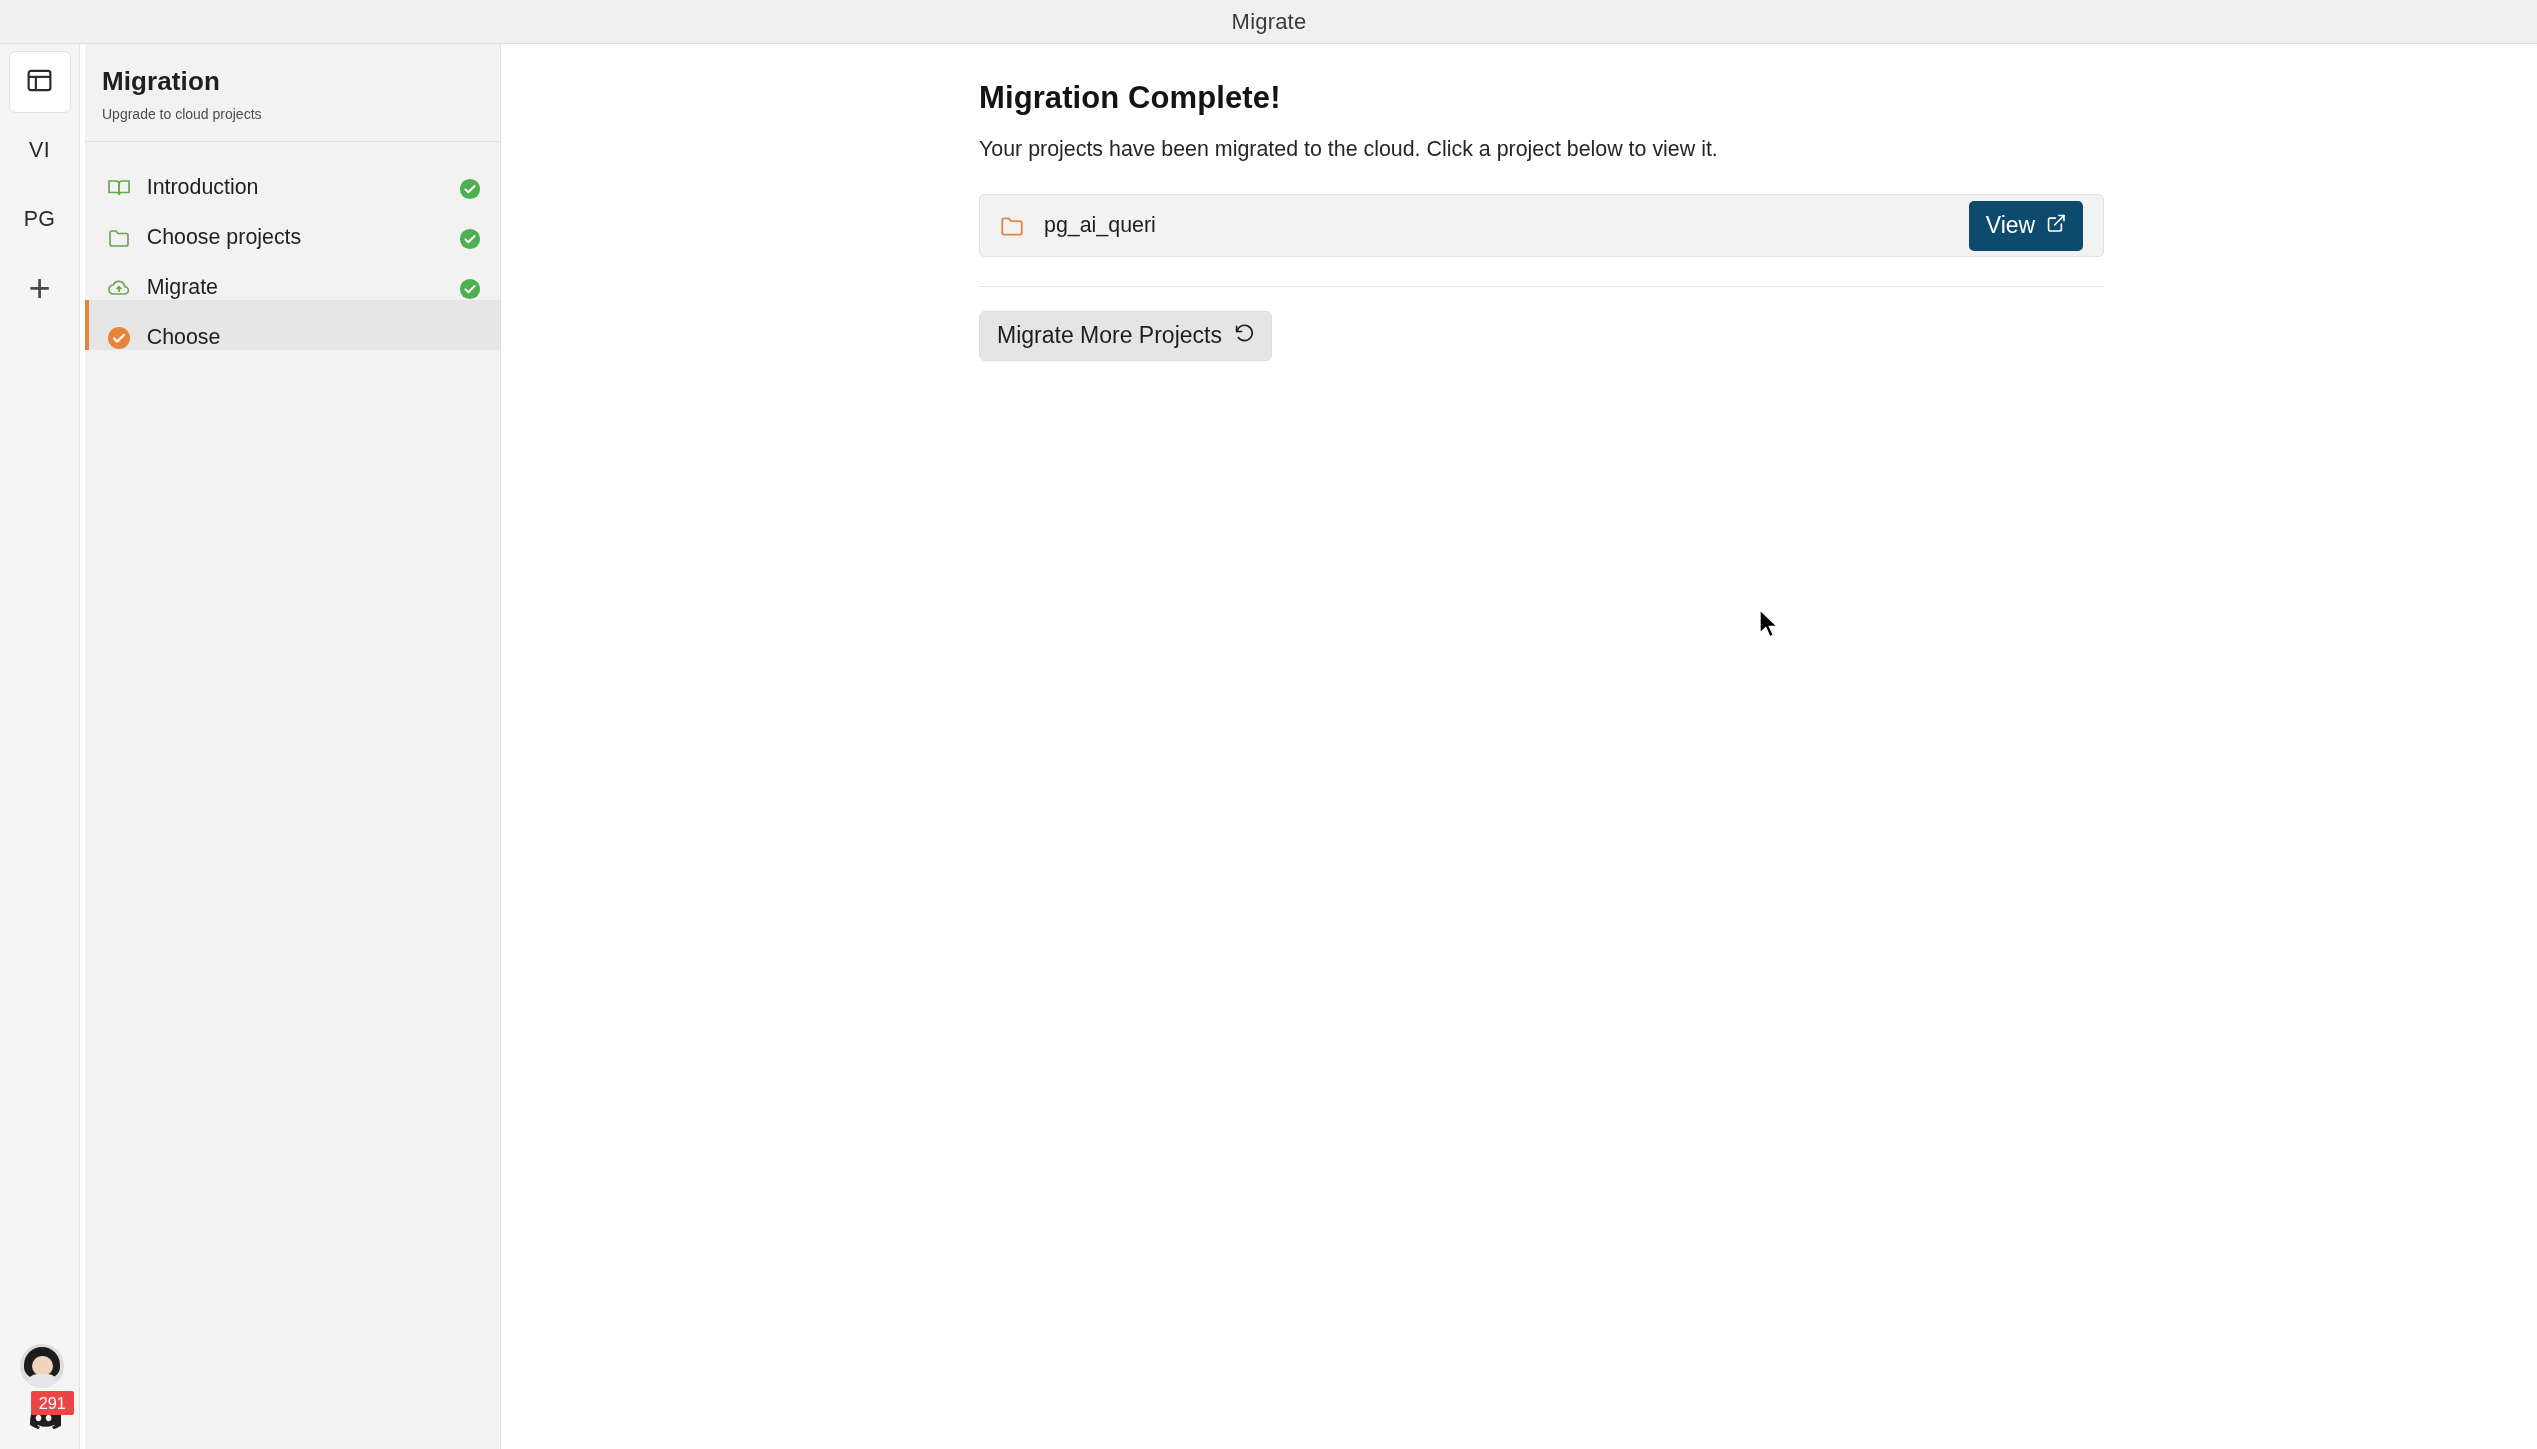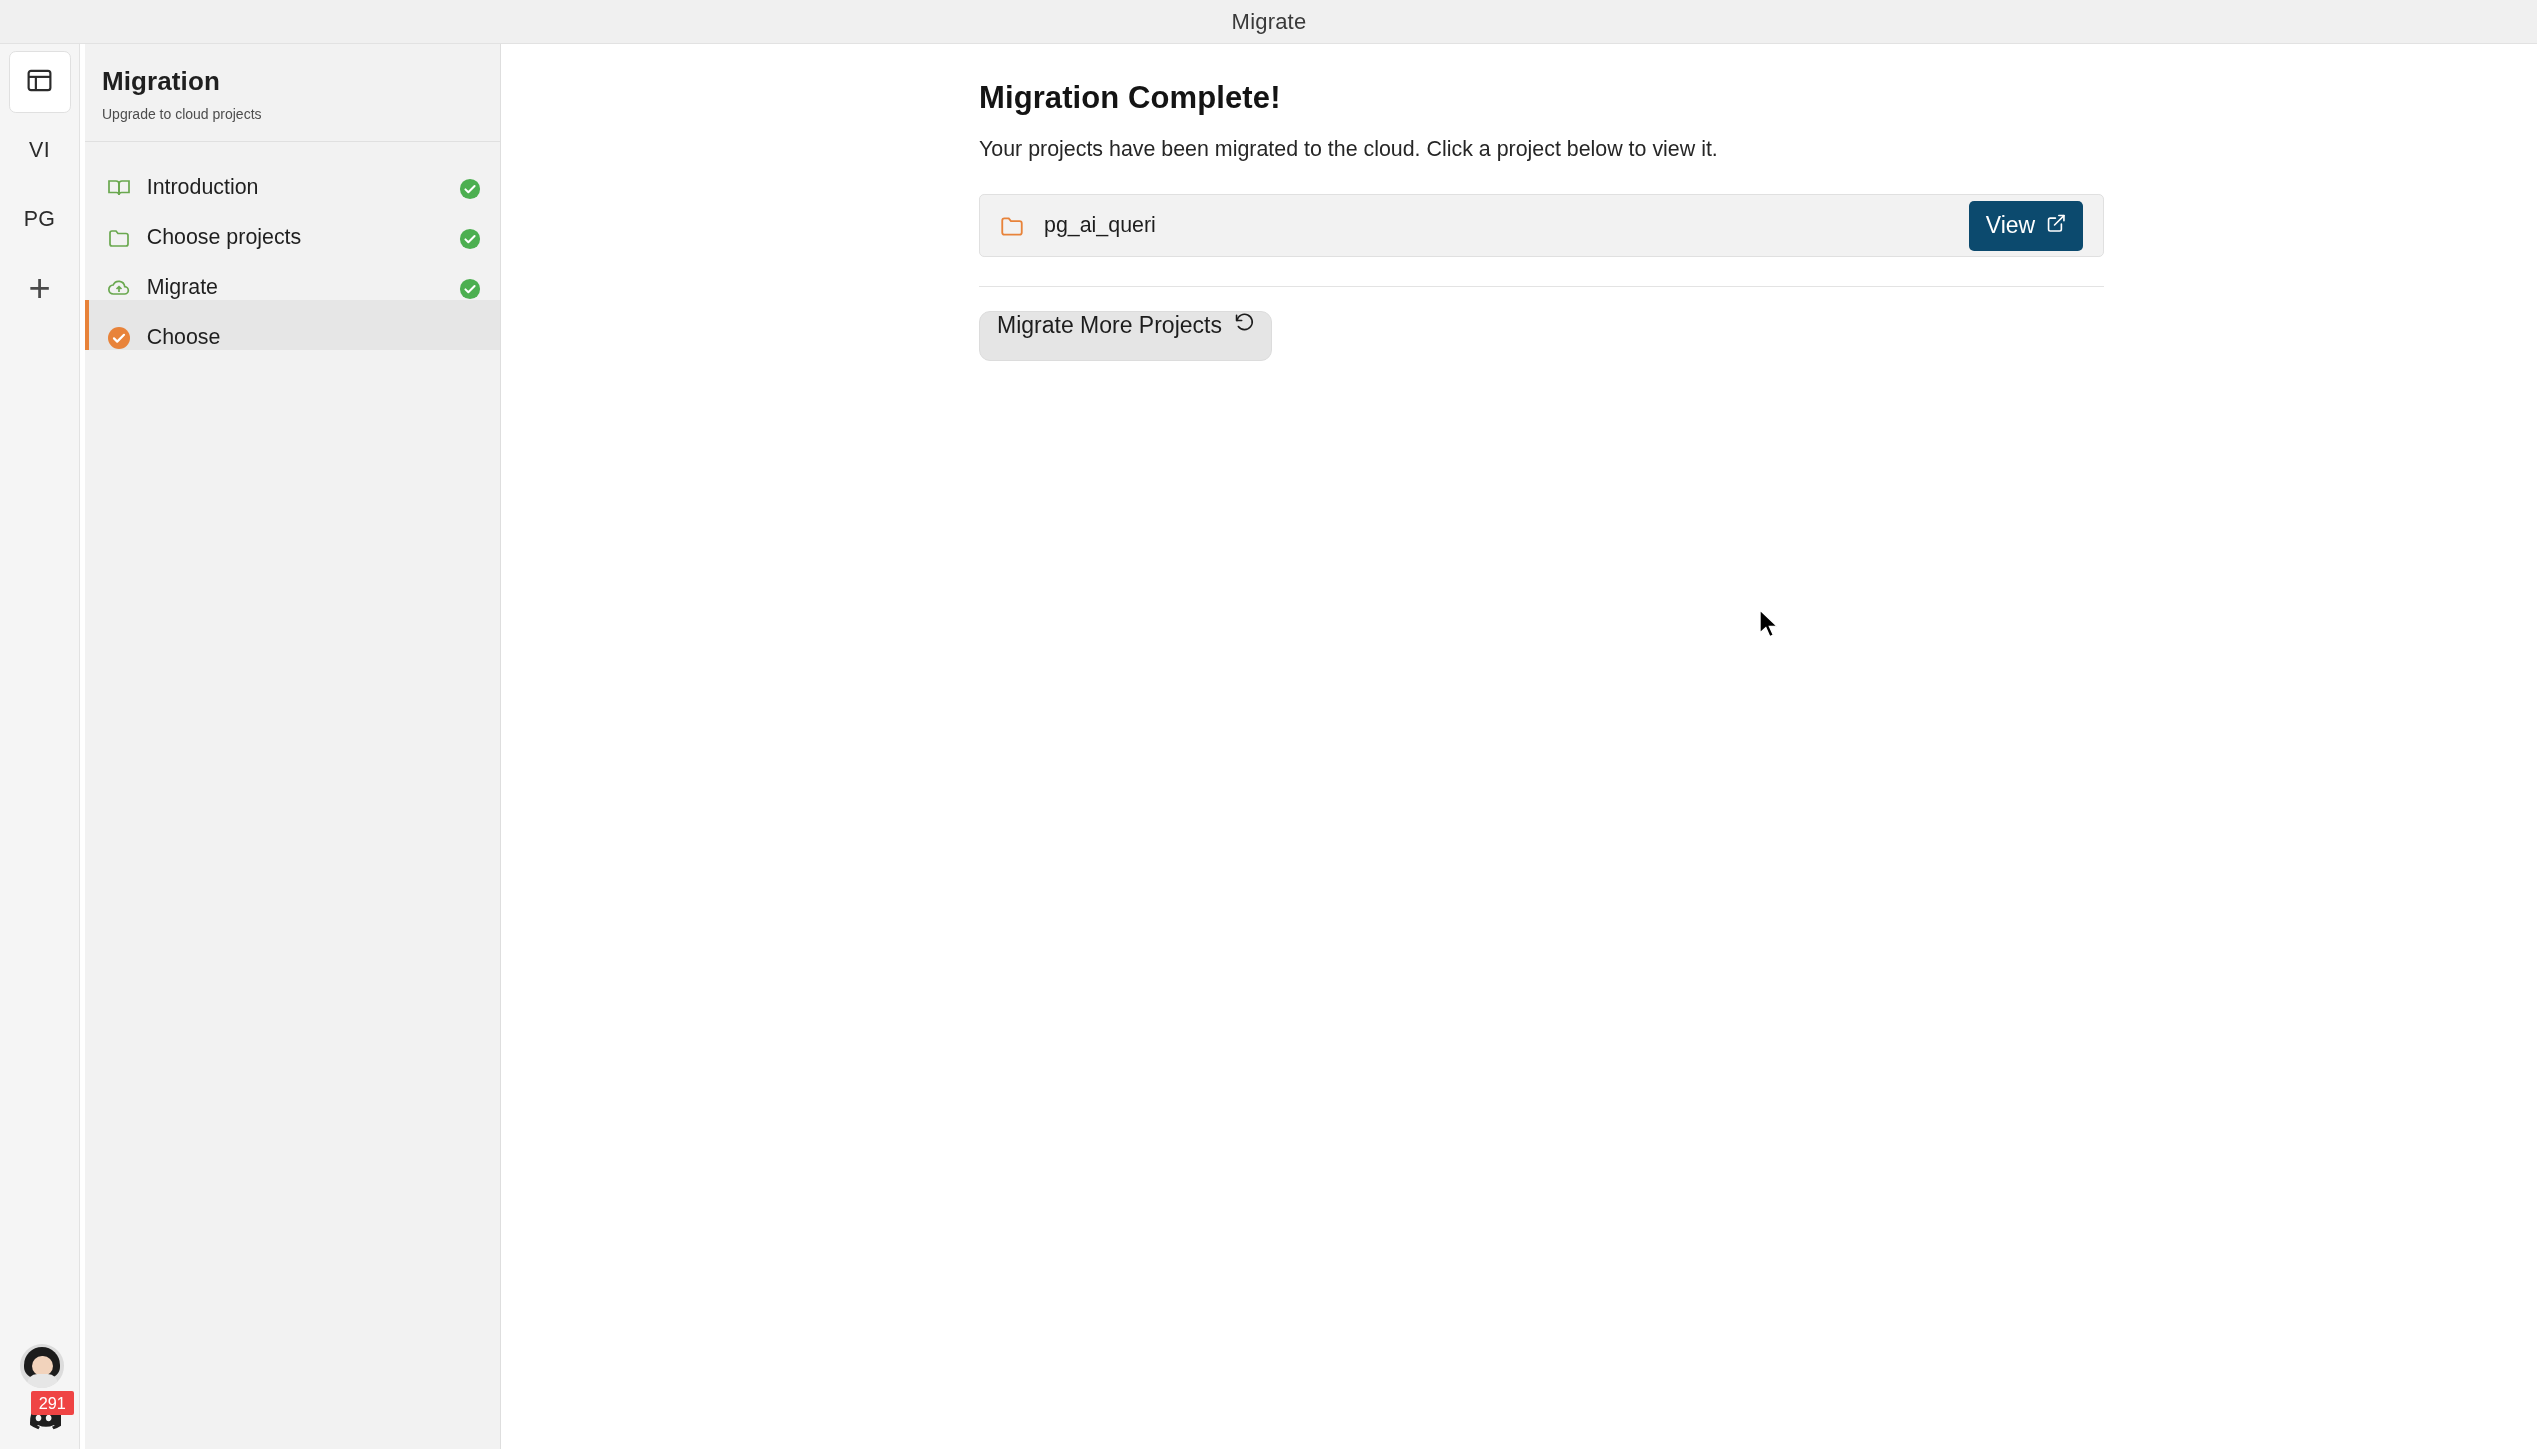--- a/index.html
+++ b/index.html
@@ -237,26 +237,27 @@
   .divider {
     margin-top: 29px;
     height: 0.9px;
     background: #e3e3e3;
     width: 100%;
   }
   .migrate-more {
     margin-top: 24px;
     background: #e5e5e5;
     border: 0.9px solid #dcdcdc;
-    border-radius: 11px;
+    border-radius: 6px;
     height: 50px;
     padding: 0 17px;
     font-size: 23px;
     color: #1d1d1d;
     display: inline-flex;
+    align-items: center;
     gap: 12px;
     cursor: pointer;
     font-family: "Liberation Sans", sans-serif;
   }
 
   
   .cursor {
     position: absolute;
     left: 1236px;
     top: 566px;

